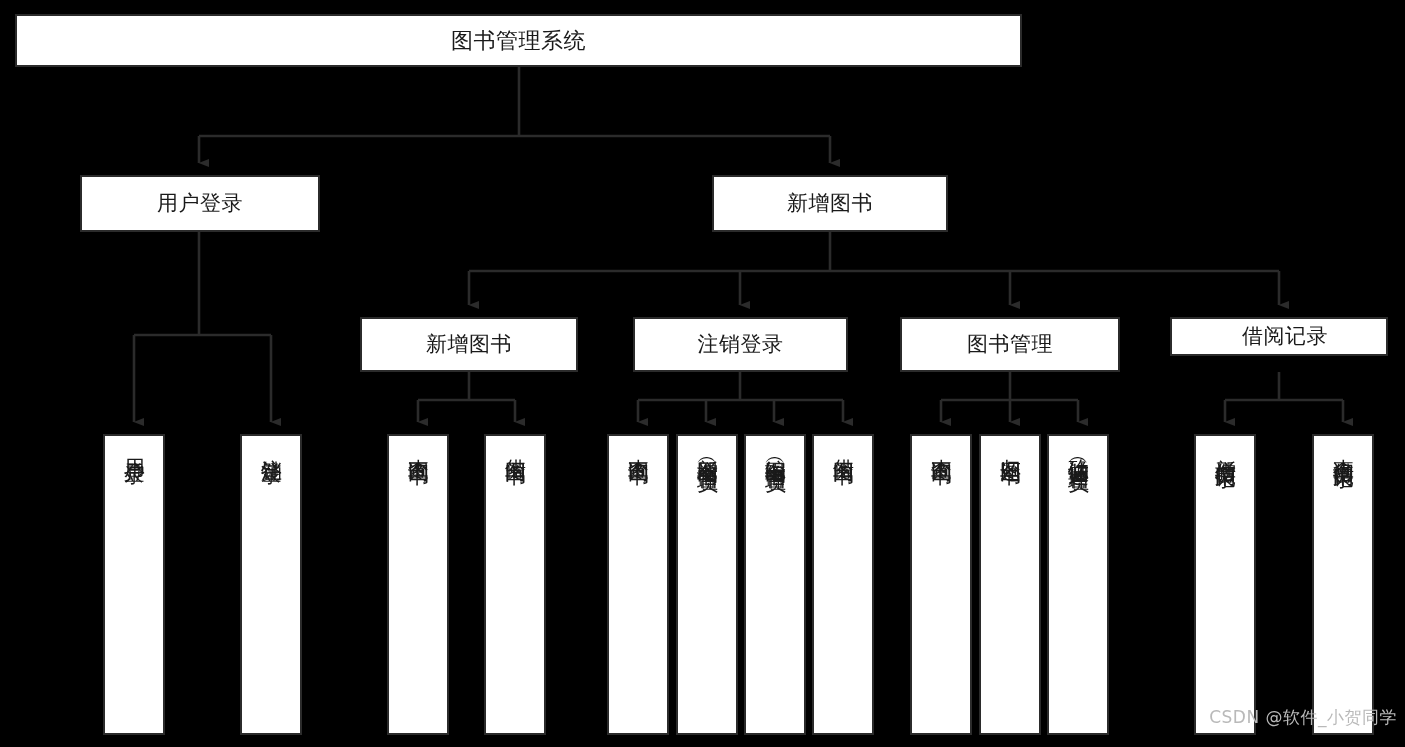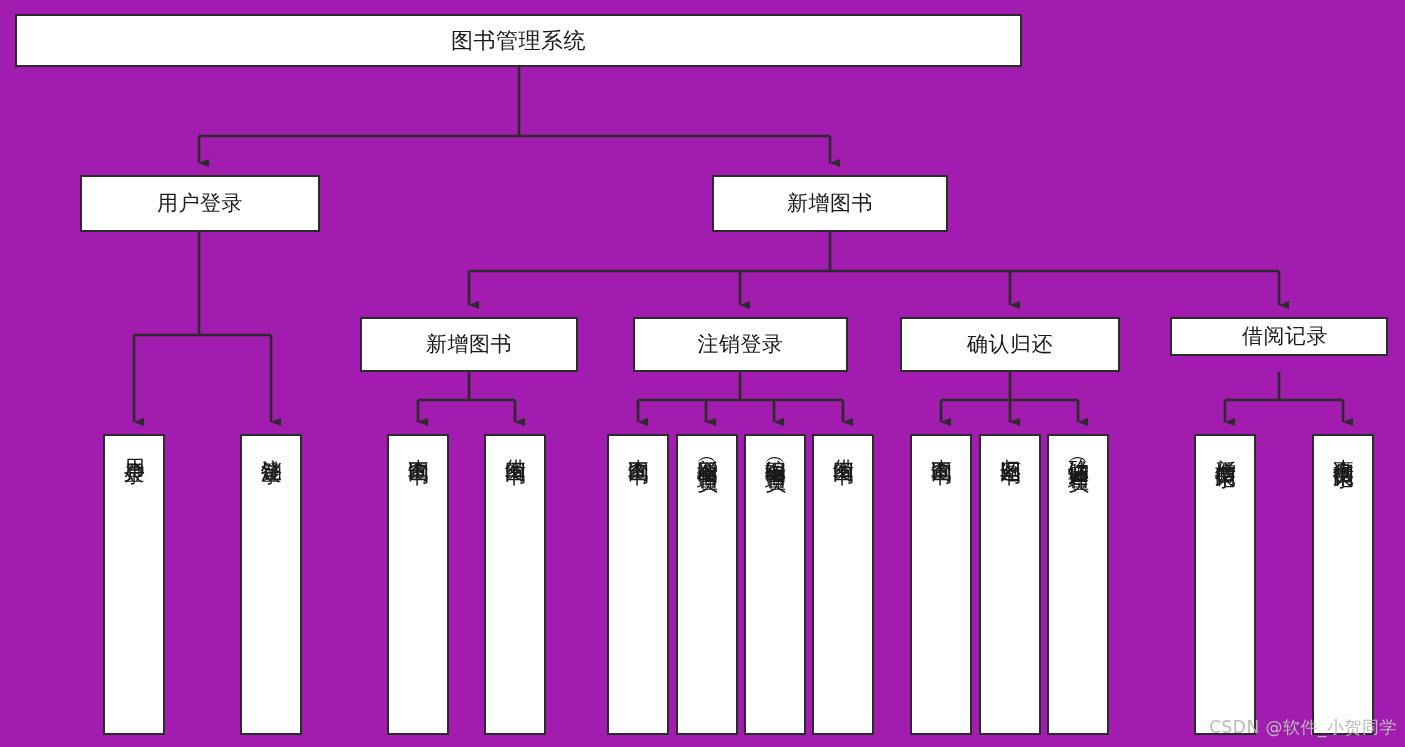--- a/index.html
+++ b/index.html
@@ -9,21 +9,21 @@
     background: #ffffff;
   }
   body {
     font-family: "DejaVu Sans", "Liberation Sans", sans-serif;
     color: #1a1a1a;
   }
   #diagram-canvas {
     position: relative;
     width: 1405px;
     height: 747px;
-    background: #a21caf;
+    background: #000000;
     overflow: hidden;
   }
   #edge-layer {
     position: absolute;
     left: 0;
     top: 0;
     width: 1405px;
     height: 747px;
     pointer-events: none;
   }
@@ -57,21 +57,21 @@
     writing-mode: vertical-rl;
     text-orientation: upright;
     font-size: 21px;
     letter-spacing: 2px;
     line-height: 1.0;
     white-space: nowrap;
   }
   .watermark {
     position: absolute;
     right: 8px;
-    bottom: 8px;
+    bottom: 18px;
     font-size: 17px;
     color: #b9b9b9;
     letter-spacing: 0.5px;
     z-index: 5;
     white-space: nowrap;
     margin-left: 28px;
   }
 </style>
 </head>
 <body>
@@ -142,21 +142,21 @@
 
   <div class="node" style="left:360px; top:317px; width:218px; height:55px;">
     <span class="node-label">新增图书</span>
   </div>
 
   <div class="node" style="left:633px; top:317px; width:215px; height:55px;">
     <span class="node-label">注销登录</span>
   </div>
 
   <div class="node" style="left:900px; top:317px; width:220px; height:55px;">
-    <span class="node-label">确认归还</span>
+    <span class="node-label">图书管理</span>
   </div>
 
   <div class="node" style="left:1170px; top:317px; width:218px; height:39px;padding-left:12px;">
     <span class="node-label">借阅记录</span>
   </div>
 
   <div class="node vertical" style="left:103px; top:434px; width:62px; height:301px;">
     <span class="node-label">用户登录</span>
   </div>
 

